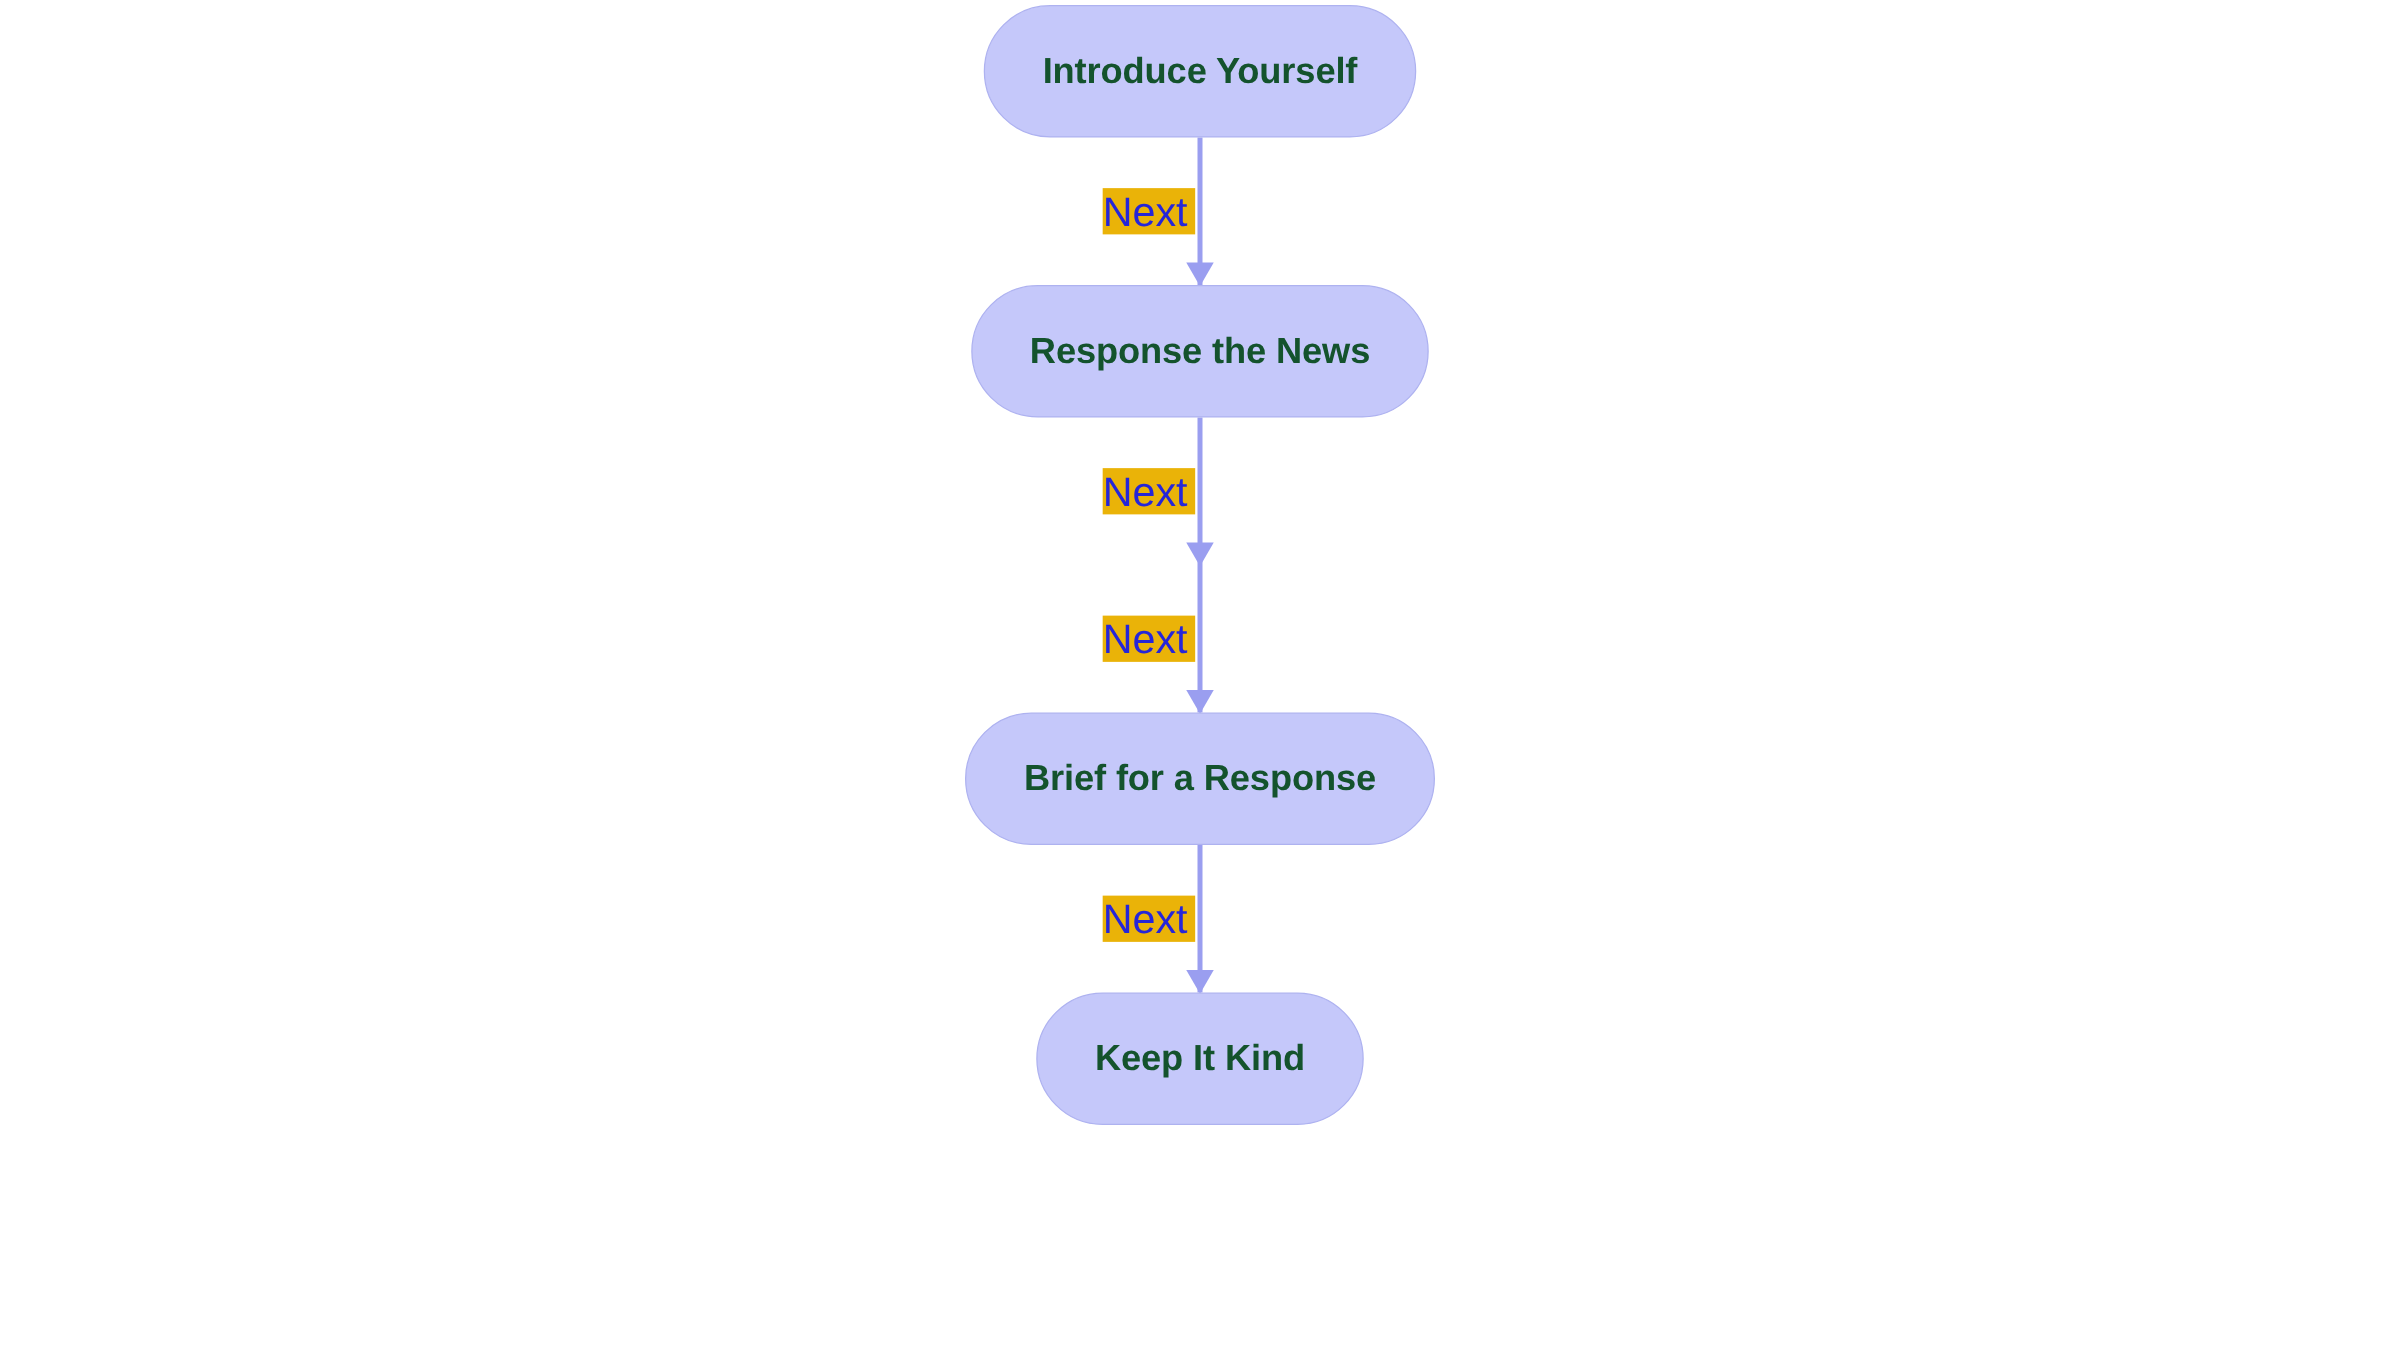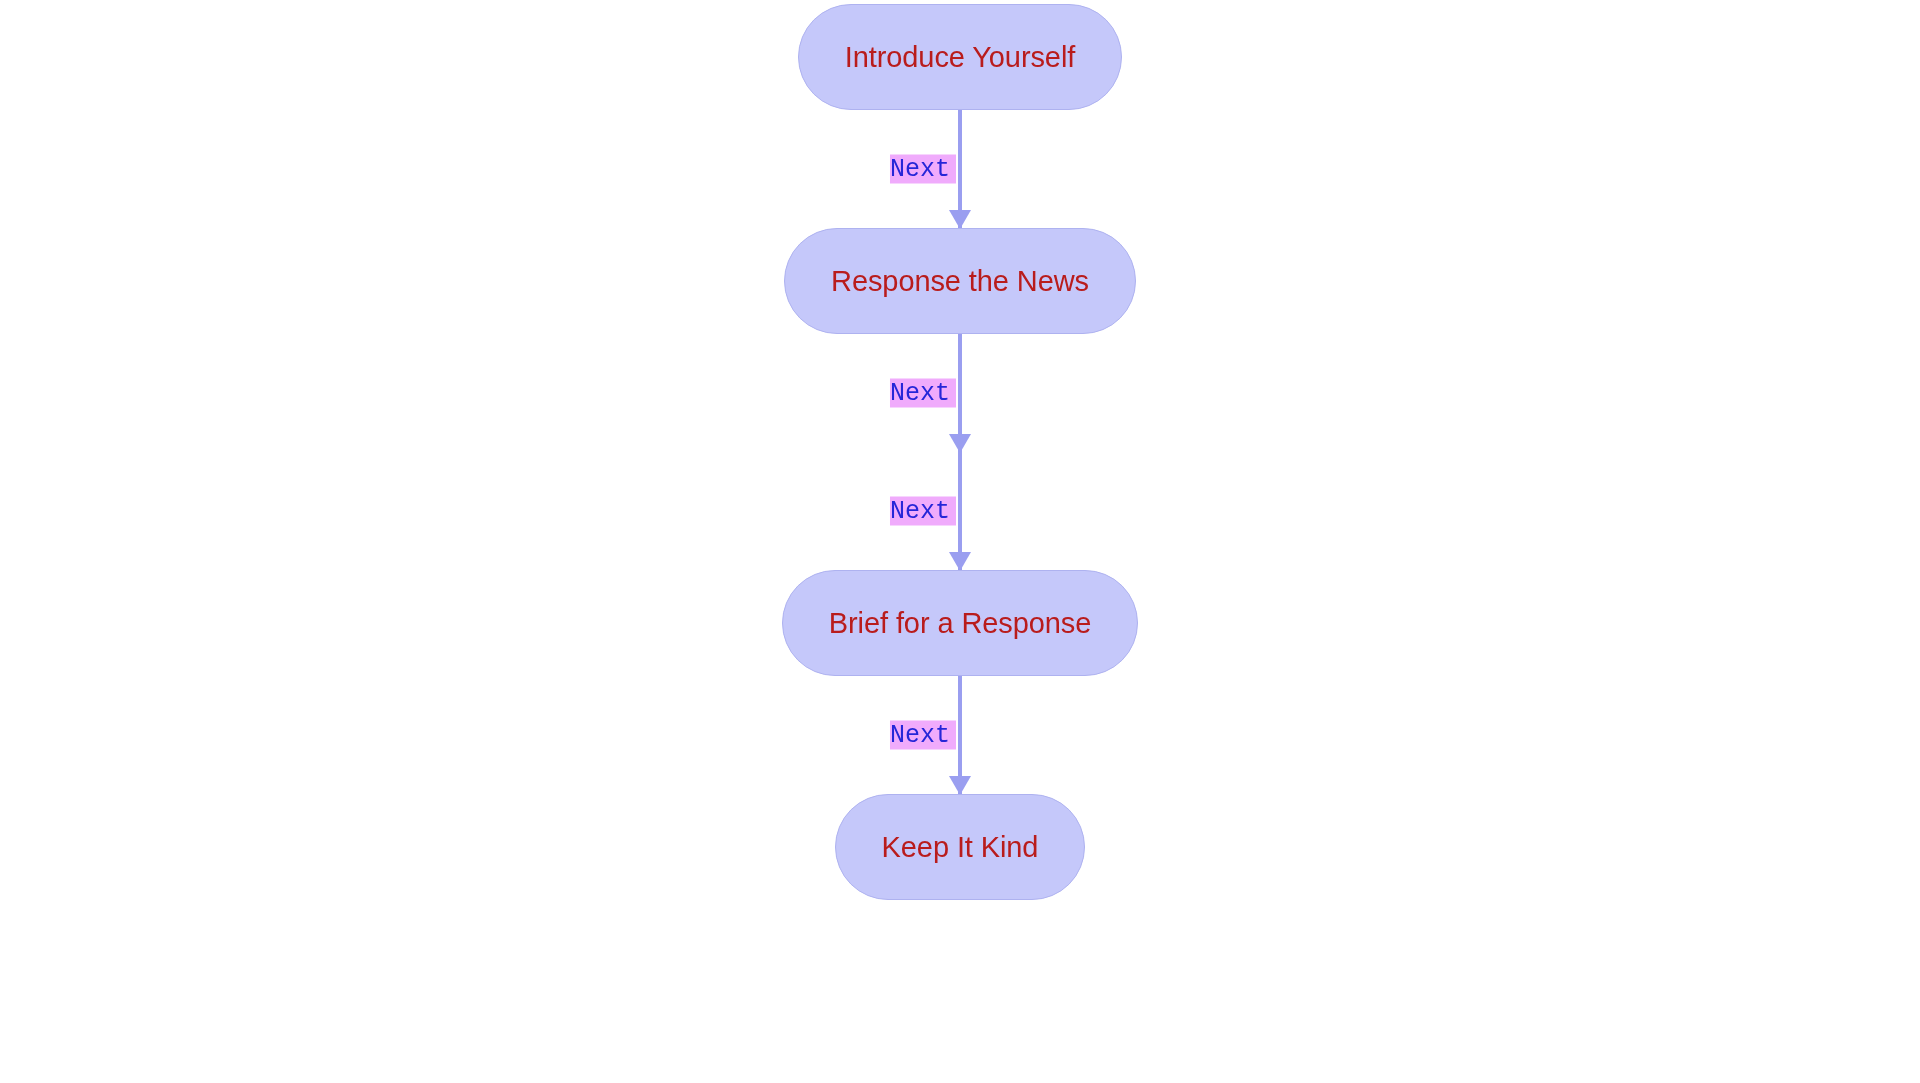--- a/index.html
+++ b/index.html
@@ -39,24 +39,24 @@
     align-items: center;
     justify-content: center;
     background: #c5c8fa;
     border: 1.6px solid #aeb2f0;
     border-radius: 53px;
     padding: 0 46px;
     position: relative;
     z-index: 2;
   }
   .node-label {
-    color: #b91c1c;
+    color: #14532d;
     font-size: 29px;
     font-family: "Liberation Sans", sans-serif;
-    font-weight: 400;
+    font-weight: 700;
     letter-spacing: -0.1px;
     white-space: nowrap;
     line-height: 1;
   }
 
   
   .connector {
     position: relative;
     width: 260px;
     height: 118px;
@@ -84,25 +84,25 @@
     border-right: 11px solid transparent;
     border-top: 19px solid #9a9ef0;
   }
   .connector-label {
     position: absolute;
     left: 50%;
     top: 50%;
     transform: translate(-100%, -50%);
     margin-left: -4px;
     color: #2626d8;
-    font-size: 25px;
-    font-family: Liberation Mono, monospace;
+    font-size: 33px;
+    font-family: Liberation Sans, sans-serif;
     white-space: nowrap;
     line-height: 1;
-    background: #f0abfc;
+    background: #eab308;
     padding: 2px 6px 2px 0;
   }
 </style>
 </head>
 <body>
 
 <div id="flow-canvas">
   <div class="flow-column" style="top:4px;">
 
     <div class="node">

